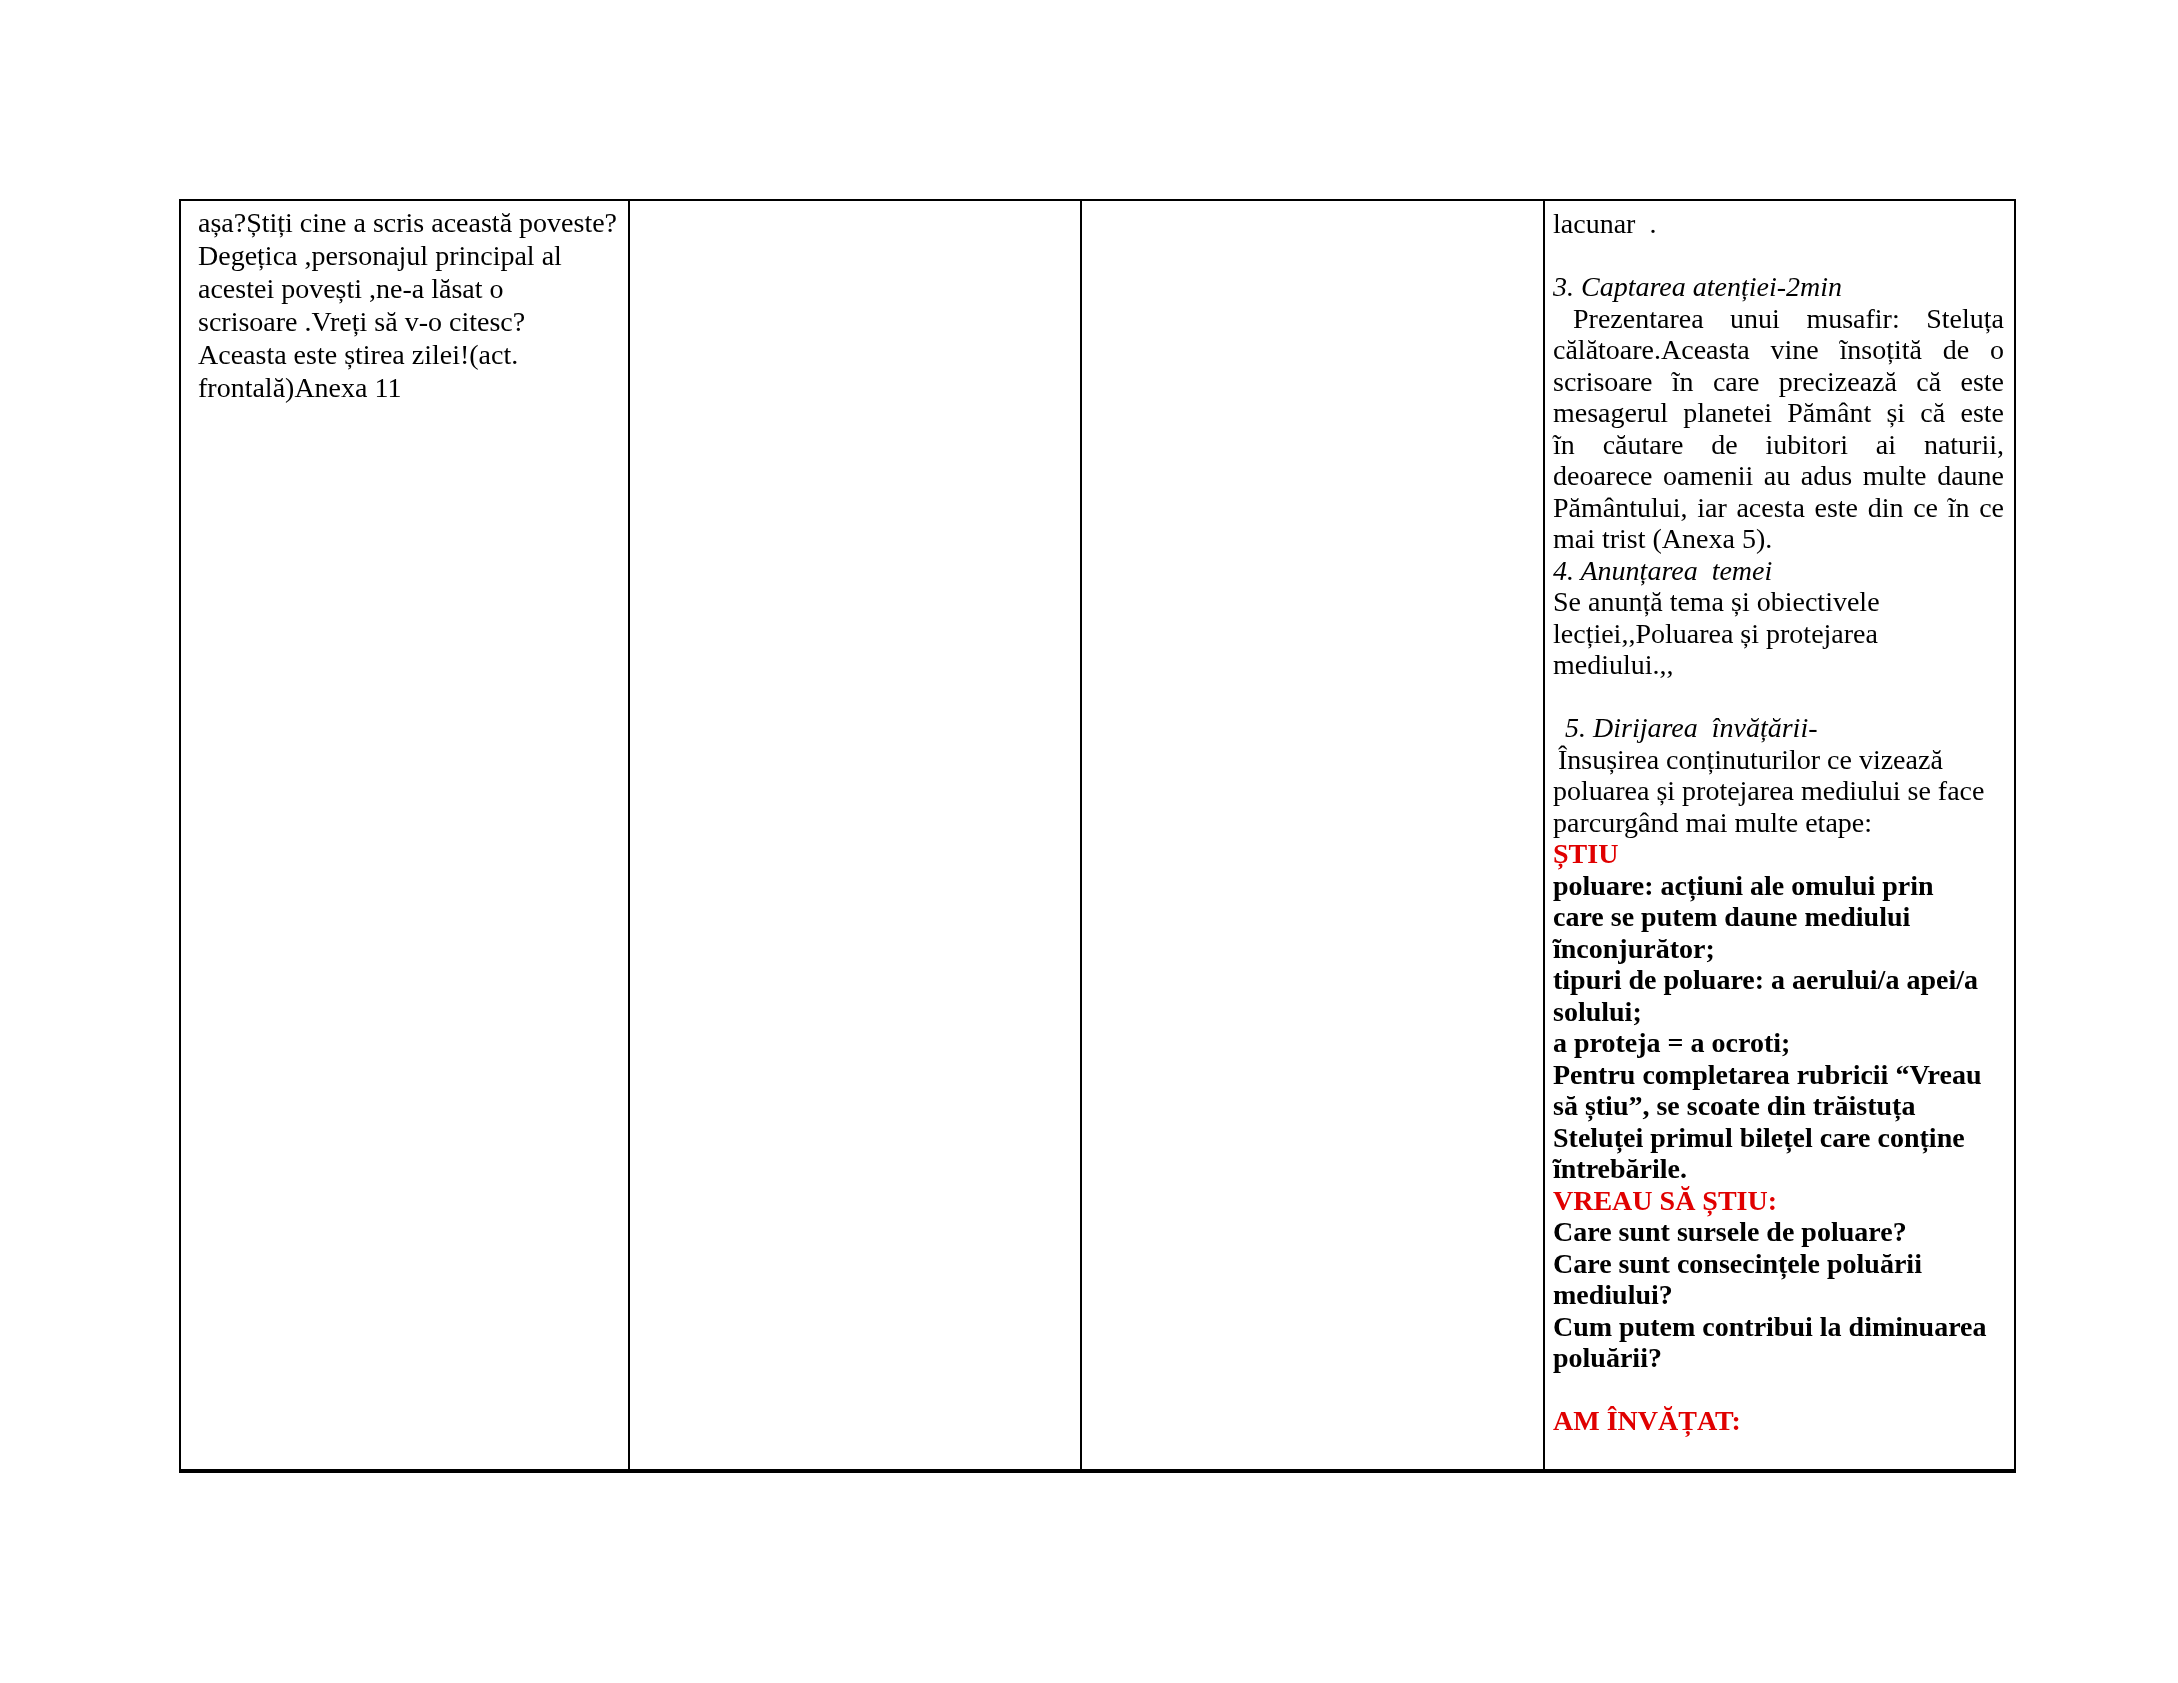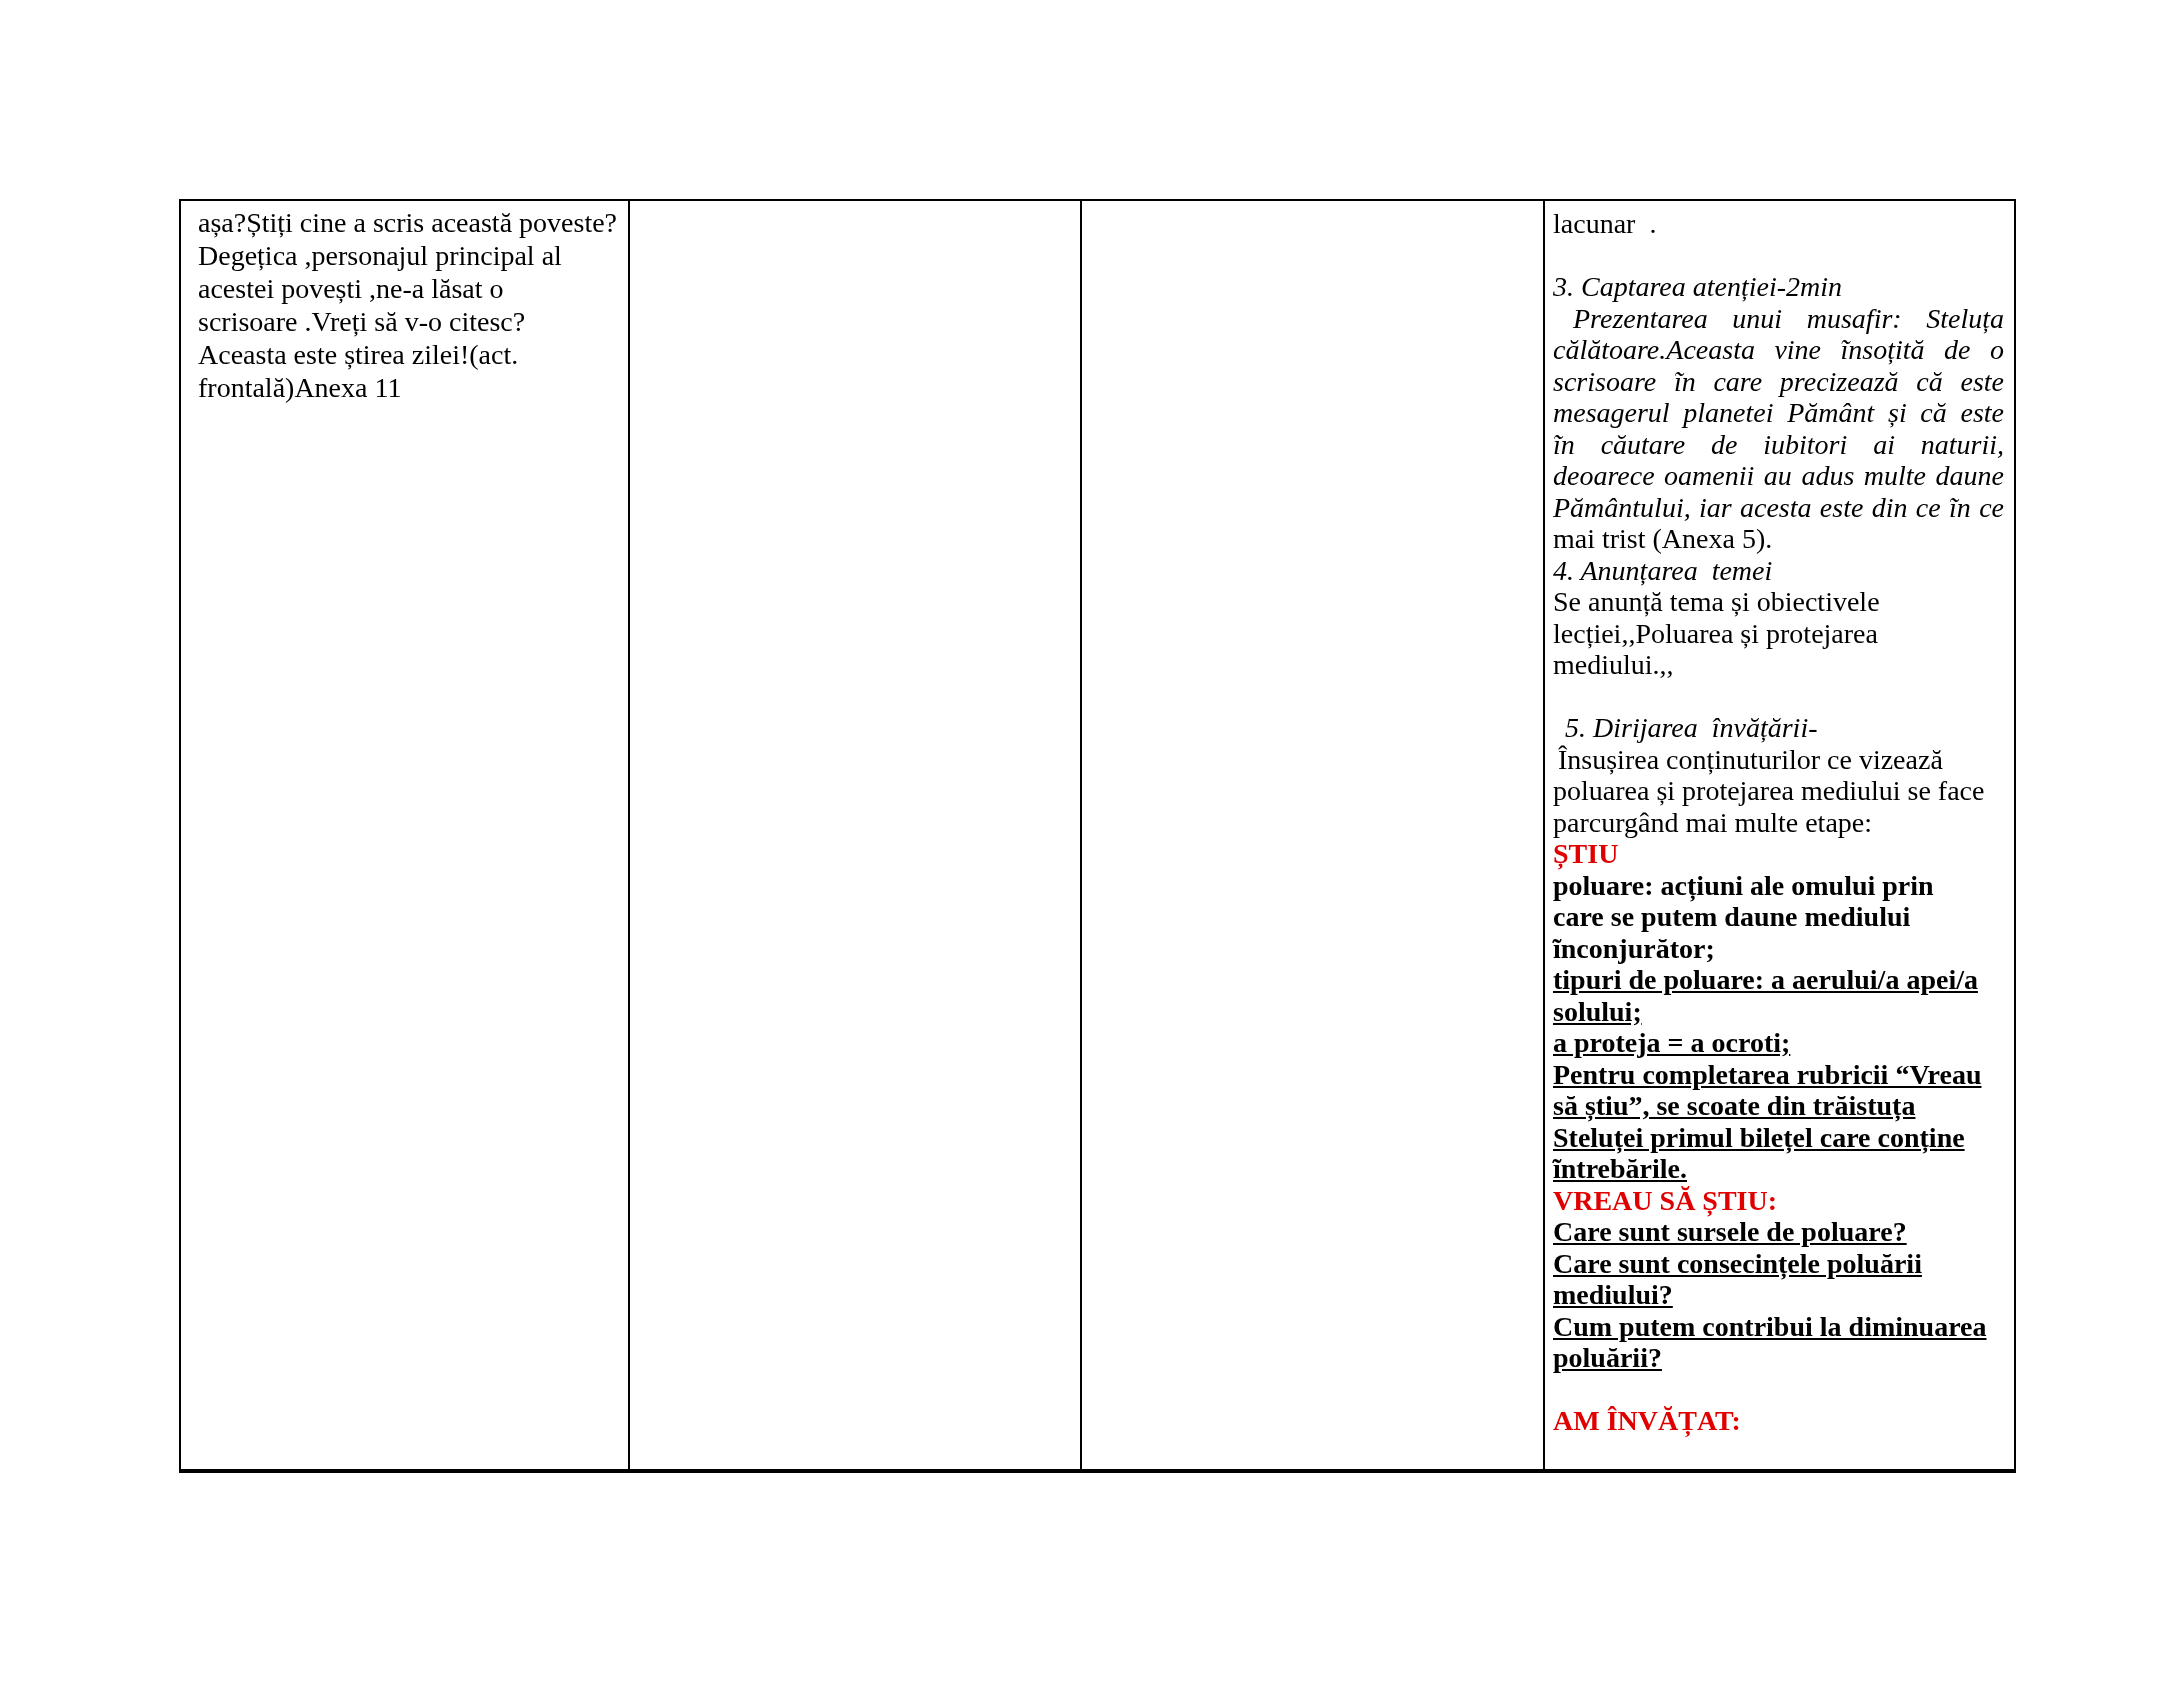--- a/index.html
+++ b/index.html
@@ -43,25 +43,25 @@
 
   
   .ln {
     font-size: 28px;
     line-height: 31.5px;
     min-height: 31.5px;
     white-space: pre-wrap;
   }
   .c1 .ln { line-height: 33px; min-height: 33px; }
 
-  .b  { font-weight: bold; text-decoration: underline; }
+  .b  { font-weight: bold; }
   .bi { font-weight: normal; font-style: italic; }
   .bc { font-weight: bold; }
   .rc { font-weight: bold; color: var(--accent-red, #e00000); }
-  .j  { white-space: normal; text-align: justify; text-align-last: justify; font-style: italic; }
+  .j  { white-space: normal; text-align: justify; text-align-last: justify; }
   .ind  { padding-left: 20px; }
   .ind2 { padding-left: 12px; }
   .ind3 { padding-left: 5px; }
 
   .list { font-weight: bold; padding-left: 46px; }
   .list .num { display: inline-block; margin-right: 26px; }
   .list .u { text-decoration: underline; }
 </style>
 </head>
 <body>

